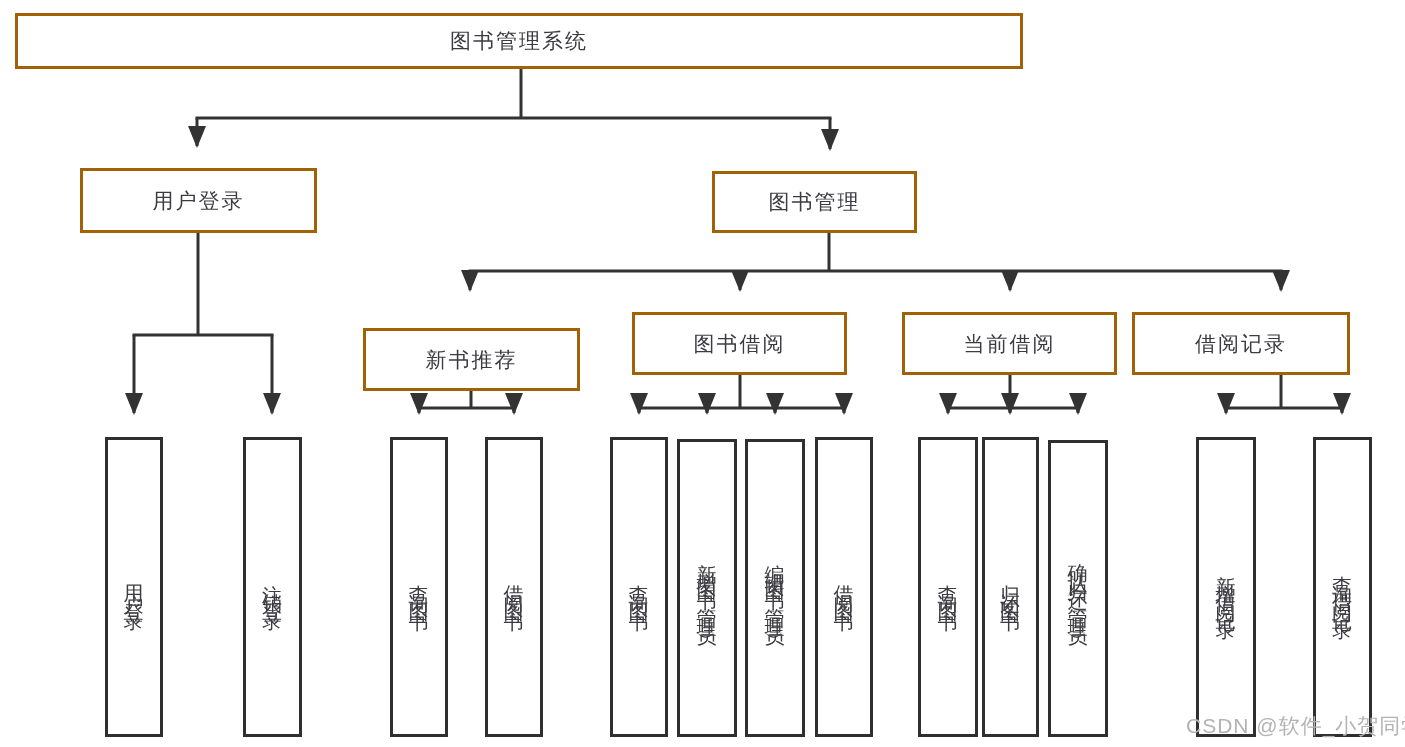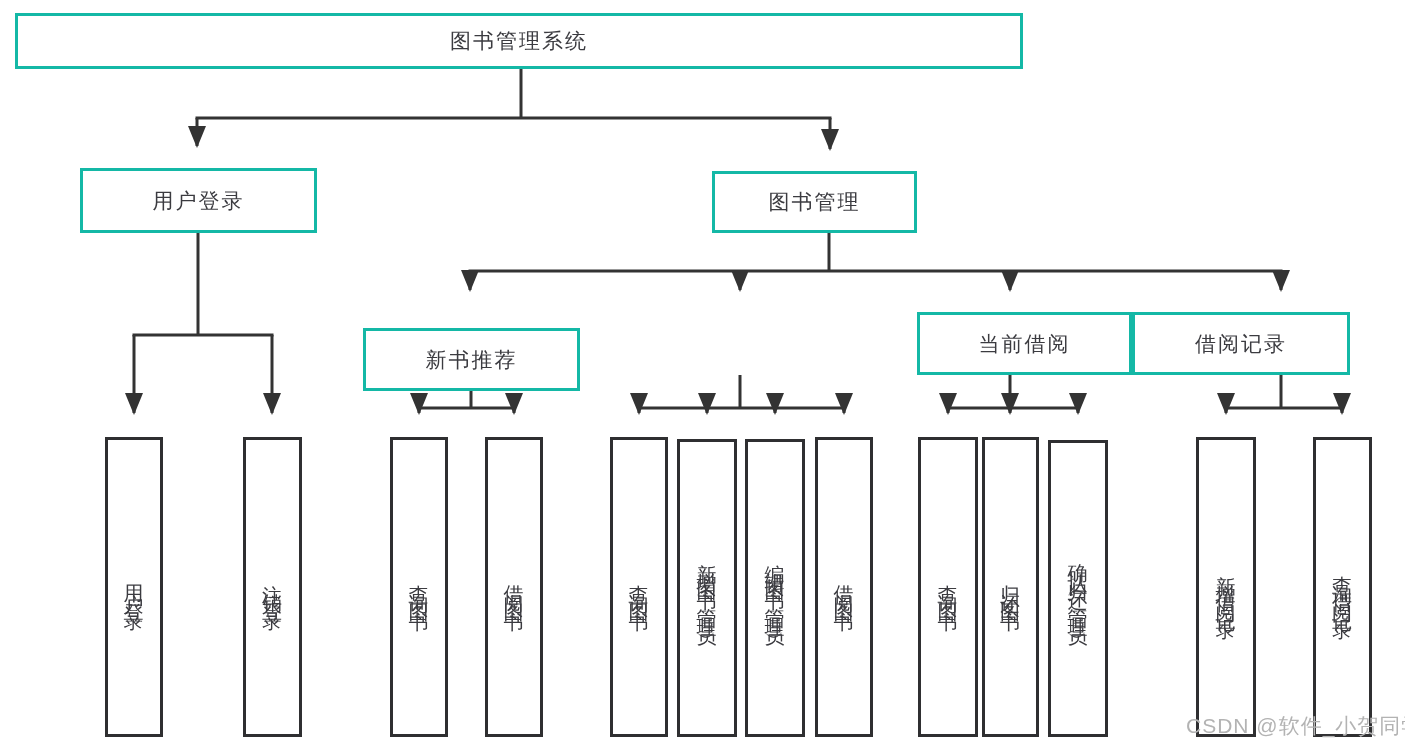--- a/index.html
+++ b/index.html
@@ -12,21 +12,21 @@
     font-family: "Liberation Sans", "DejaVu Sans", sans-serif;
   }
   #wires {
     position: absolute;
     left: 0; top: 0;
     width: 1405px; height: 747px;
   }
   .node {
     position: absolute;
     box-sizing: border-box;
-    border: 3px solid #14b8a6;
+    border: 3px solid #a16207;
     background: #ffffff;
     display: flex;
     align-items: center;
     justify-content: center;
     font-size: 21px;
     letter-spacing: 2px;
     color: #3b3b40;
     z-index: 2;
   }
   .leaf {
@@ -135,21 +135,24 @@
   <div class="node" style="left:80px; top:168px; width:237px; height:65px;">
     <span>用户登录</span>
   </div>
   <div class="node" style="left:712px; top:171px; width:205px; height:62px;">
     <span>图书管理</span>
   </div>
 
   <div class="node" style="left:363px; top:312px; width:217px; height:63px;margin-top:16px;">
     <span>新书推荐</span>
   </div>
-  <div class="node" style="left:902px; top:312px; width:215px; height:63px;margin-left:15px;">
+  <div class="node" style="left:632px; top:312px; width:215px; height:63px;">
+    <span>图书借阅</span>
+  </div>
+  <div class="node" style="left:902px; top:312px; width:215px; height:63px;">
     <span>当前借阅</span>
   </div>
   <div class="node" style="left:1132px; top:312px; width:218px; height:63px;">
     <span>借阅记录</span>
   </div>
 
   <div class="leaf" style="left:105px; top:437px; width:58px; height:300px;">
     <span class="vtext">用户登录</span>
   </div>
   <div class="leaf" style="left:243px; top:437px; width:59px; height:300px;">

